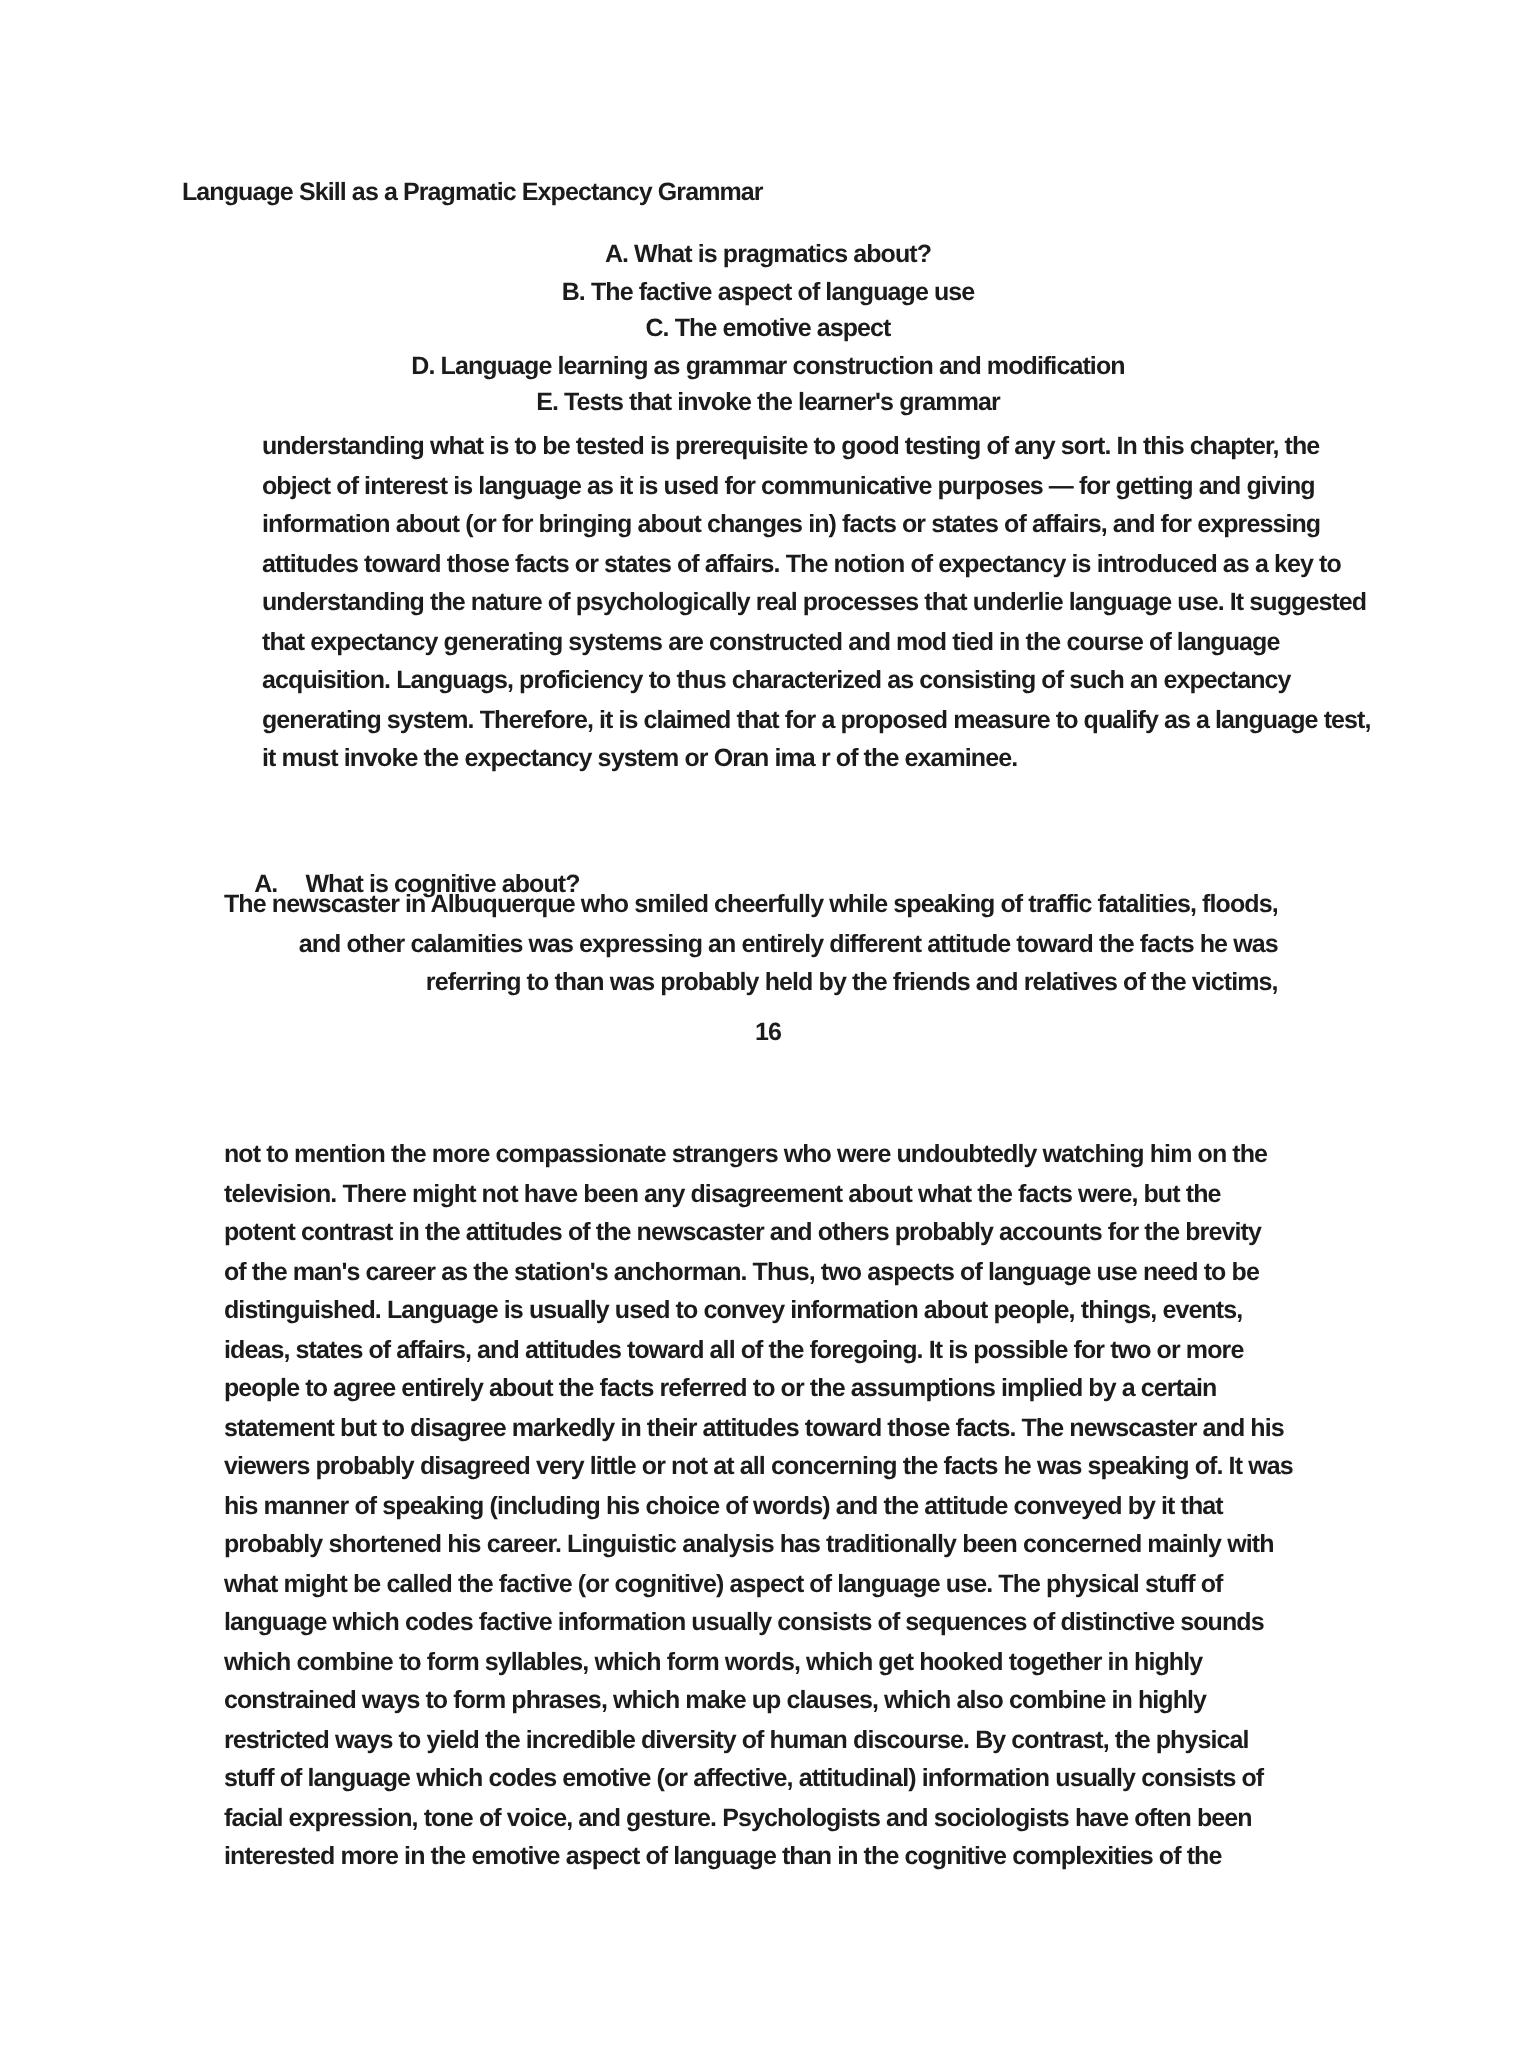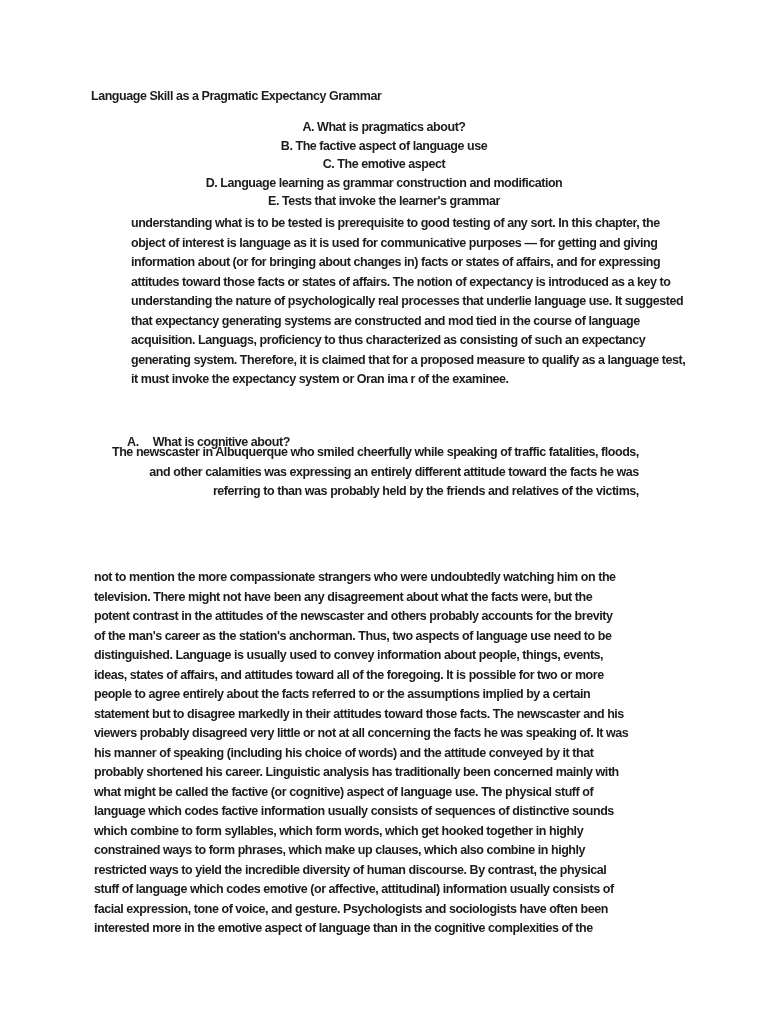--- a/index.html
+++ b/index.html
@@ -60,21 +60,21 @@
   }
   .page-number {
     top: 507px;
     left: 0;
     right: 0;
     text-align: center;
     line-height: 19.5px;
   }
   .continuation-para {
     top: 568px;
-    left: 94px;
+    left: 112px;
   }
 </style>
 </head>
 <body>
 
 <div class="doc-page">
 
   <div class="abs doc-title">Language Skill as a Pragmatic Expectancy Grammar</div>
 
   <div class="abs outline-block">A. What is pragmatics about?
@@ -94,20 +94,21 @@
 it must invoke the expectancy system or Oran ima r of the examinee.</div>
 
   <div class="abs section-heading">
     <span class="heading-label">A.</span><span>What is cognitive about?</span>
   </div>
 
   <div class="abs para newscaster-para">The newscaster in Albuquerque who smiled cheerfully while speaking of traffic fatalities, floods,
 and other calamities was expressing an entirely different attitude toward the facts he was
 referring to than was probably held by the friends and relatives of the victims,</div>
 
+  <div class="abs page-number">16</div>
 
   <div class="abs para continuation-para">not to mention the more compassionate strangers who were undoubtedly watching him on the
 television. There might not have been any disagreement about what the facts were, but the
 potent contrast in the attitudes of the newscaster and others probably accounts for the brevity
 of the man's career as the station's anchorman. Thus, two aspects of language use need to be
 distinguished. Language is usually used to convey information about people, things, events,
 ideas, states of affairs, and attitudes toward all of the foregoing. It is possible for two or more
 people to agree entirely about the facts referred to or the assumptions implied by a certain
 statement but to disagree markedly in their attitudes toward those facts. The newscaster and his
 viewers probably disagreed very little or not at all concerning the facts he was speaking of. It was

